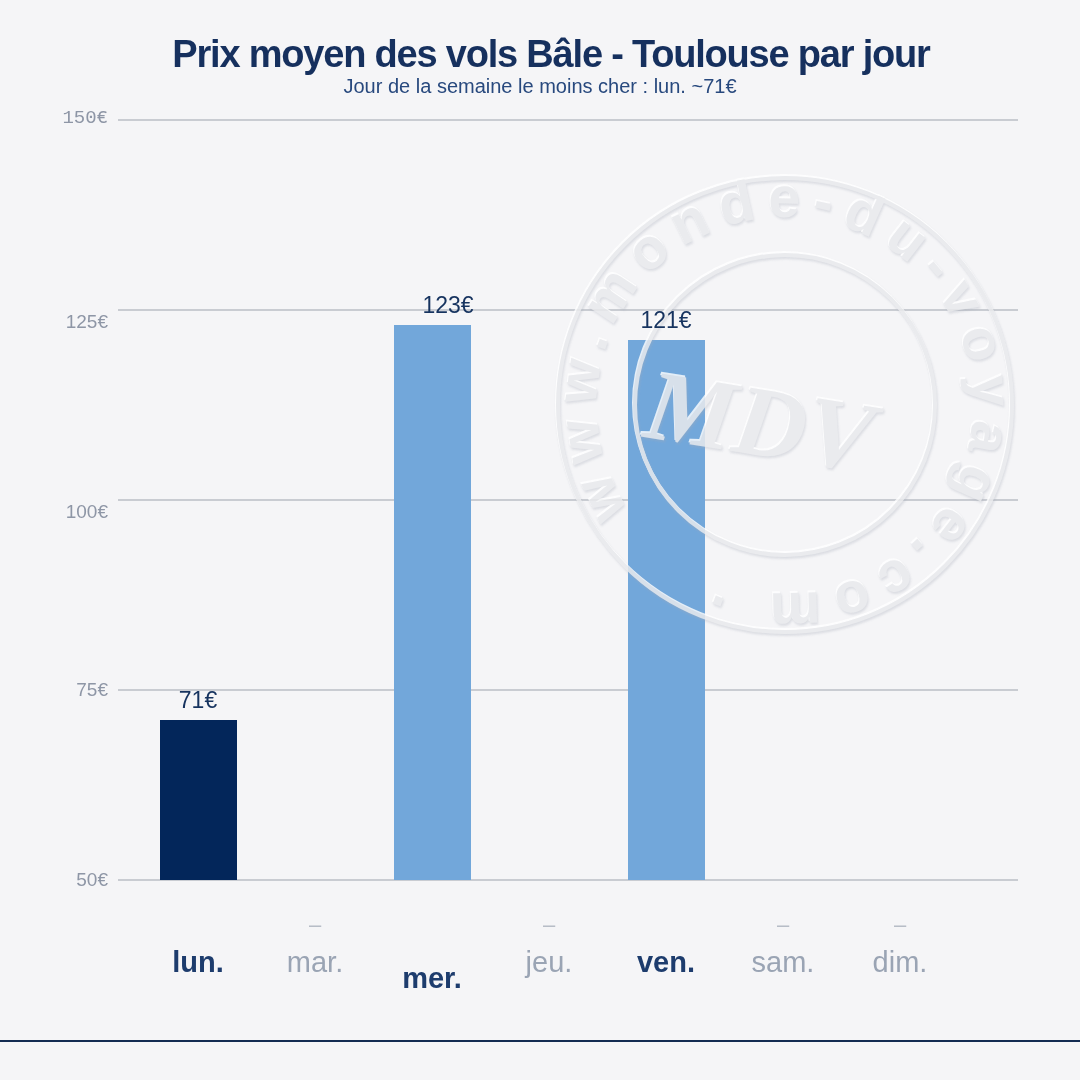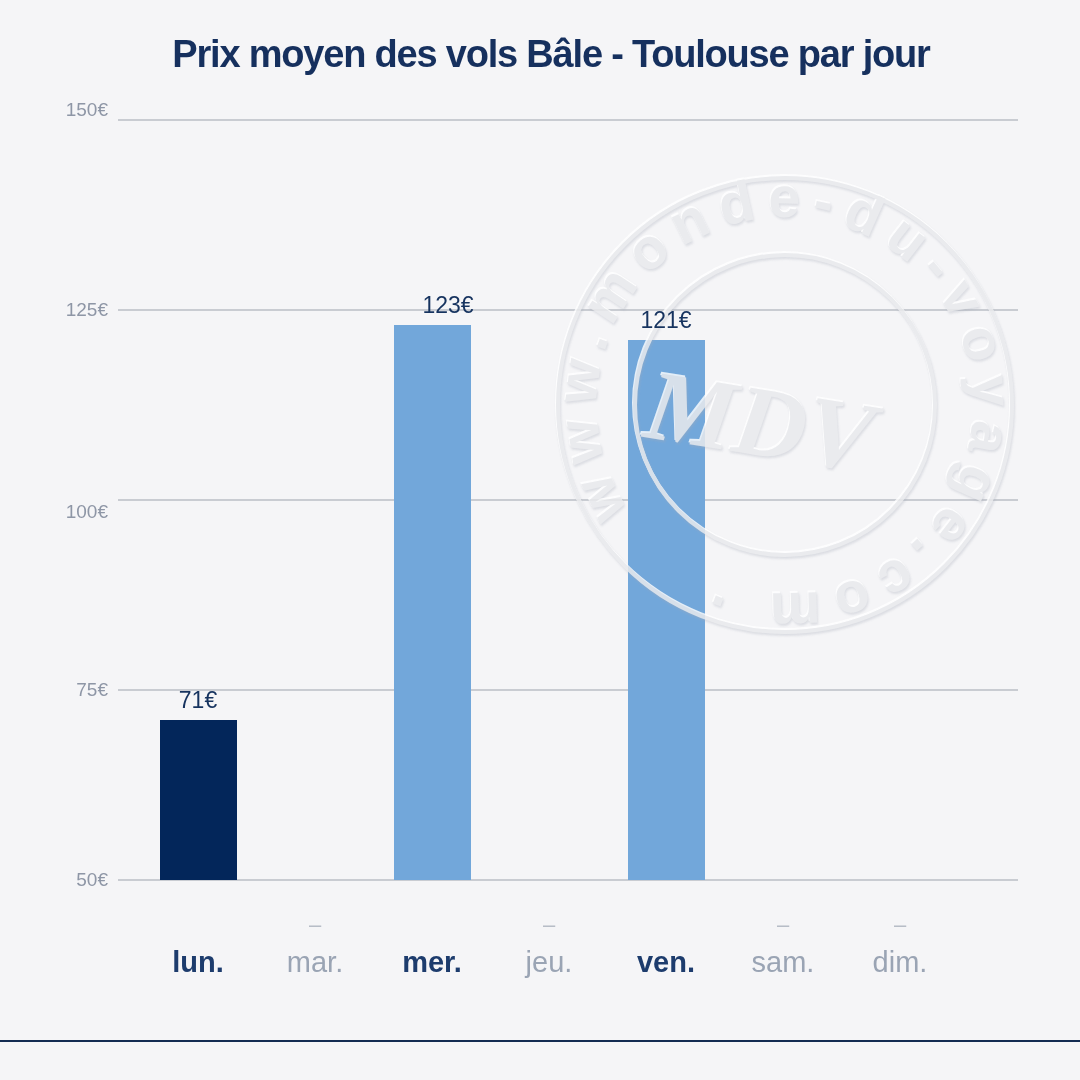--- a/index.html
+++ b/index.html
@@ -55,53 +55,54 @@
     position:absolute;top:1049px;left:0;width:100%;text-align:center;
     font-size:15px;color:#24426e;
   }
 </style>
 </head>
 <body>
 
 <div class="page">
 
   <h1 class="chart-title">Prix moyen des vols Bâle - Toulouse par jour</h1>
+  <div class="chart-subtitle">Jour de la semaine le moins cher : lun. ~71€</div>
 
   <div class="plot" id="plot">
     <svg class="watermark" width="480" height="480" viewBox="0 0 480 480">
       <defs>
         <path id="wm-path" d="M 52 240 A 188 188 0 1 1 428 240 A 188 188 0 1 1 52 240"></path>
       </defs>
       <g class="wm-emboss">
         <circle class="wm-ring" cx="240" cy="240" r="227"></circle>
         <circle class="wm-ring" cx="240" cy="240" r="150"></circle>
         <g transform="rotate(-34 240 240)">
           <text class="wm-circle-text"><textPath href="#wm-path">www.monde-du-voyage.com ·</textPath></text>
         </g>
         <text class="wm-center-text" x="215" y="290" transform="rotate(9 215 255)">MDV</text>
       </g>
     </svg>
   <div class="gridline" style="top: 119px; left: 118px; width: 900px; background: rgb(201, 204, 210);"></div>
-      <div class="ytick" style="top: 99px;">150€</div>
+      <div class="ytick" style="top: 107px; font-family: Liberation Mono, monospace;">150€</div>
       <div class="gridline" style="top: 309px; left: 118px; width: 900px; background: rgb(201, 204, 210);"></div>
-      <div class="ytick" style="top: 299px; text-align: right;">125€</div>
+      <div class="ytick" style="top: 311px; text-align: right;">125€</div>
       <div class="gridline" style="top: 499px; left: 118px; width: 900px; background: rgb(201, 204, 210);"></div>
       <div class="ytick" style="top: 489px; margin-top: 12px;">100€</div>
       <div class="gridline" style="top: 689px; left: 118px; width: 900px; background: rgb(201, 204, 210);"></div>
       <div class="ytick" style="top: 679px;">75€</div>
       <div class="gridline" style="top: 879px; left: 118px; width: 900px; background: rgb(201, 204, 210);"></div>
       <div class="ytick" style="top: 869px;">50€</div>
       <div class="bar" style="left: 159.5px; top: 720.4px; width: 77px; height: 159.6px; background: rgb(3, 38, 90);"></div>
       <div class="value-label" style="left: 138px; top: 687.4px;">71€</div>
       <div class="day-label" style="left: 143px; color: rgb(29, 60, 109); font-weight: 600;">lun.</div>
       <div class="day-dash" style="left: 260px;">–</div>
       <div class="day-label" style="left: 260px; color: rgb(154, 164, 180); font-weight: 400;">mar.</div>
       <div class="bar" style="left: 393.5px; top: 325.2px; width: 77px; height: 554.8px; background: rgb(114, 167, 218);"></div>
       <div class="value-label" style="left: 388px; top: 292.2px;">123€</div>
-      <div class="day-label" style="left: 377px; color: rgb(29, 60, 109); font-weight: 600;">mer.</div>
+      <div class="day-label" style="left: 377px; color: rgb(29, 60, 109); font-weight: 600; margin-top: 16px;">mer.</div>
       <div class="day-dash" style="left: 494px;">–</div>
       <div class="day-label" style="left: 494px; color: rgb(154, 164, 180); font-weight: 400;">jeu.</div>
       <div class="bar" style="left: 627.5px; top: 340.4px; width: 77px; height: 539.6px; background: rgb(114, 167, 218);"></div>
       <div class="value-label" style="left: 606px; top: 307.4px;">121€</div>
       <div class="day-label" style="left: 611px; color: rgb(29, 60, 109); font-weight: 600;">ven.</div>
       <div class="day-dash" style="left: 728px;">–</div>
       <div class="day-label" style="left: 728px; color: rgb(154, 164, 180); font-weight: 400;">sam.</div>
       <div class="day-dash" style="left: 845px;">–</div>
       <div class="day-label" style="left: 845px; color: rgb(154, 164, 180); font-weight: 400;">dim.</div>
     </div>

